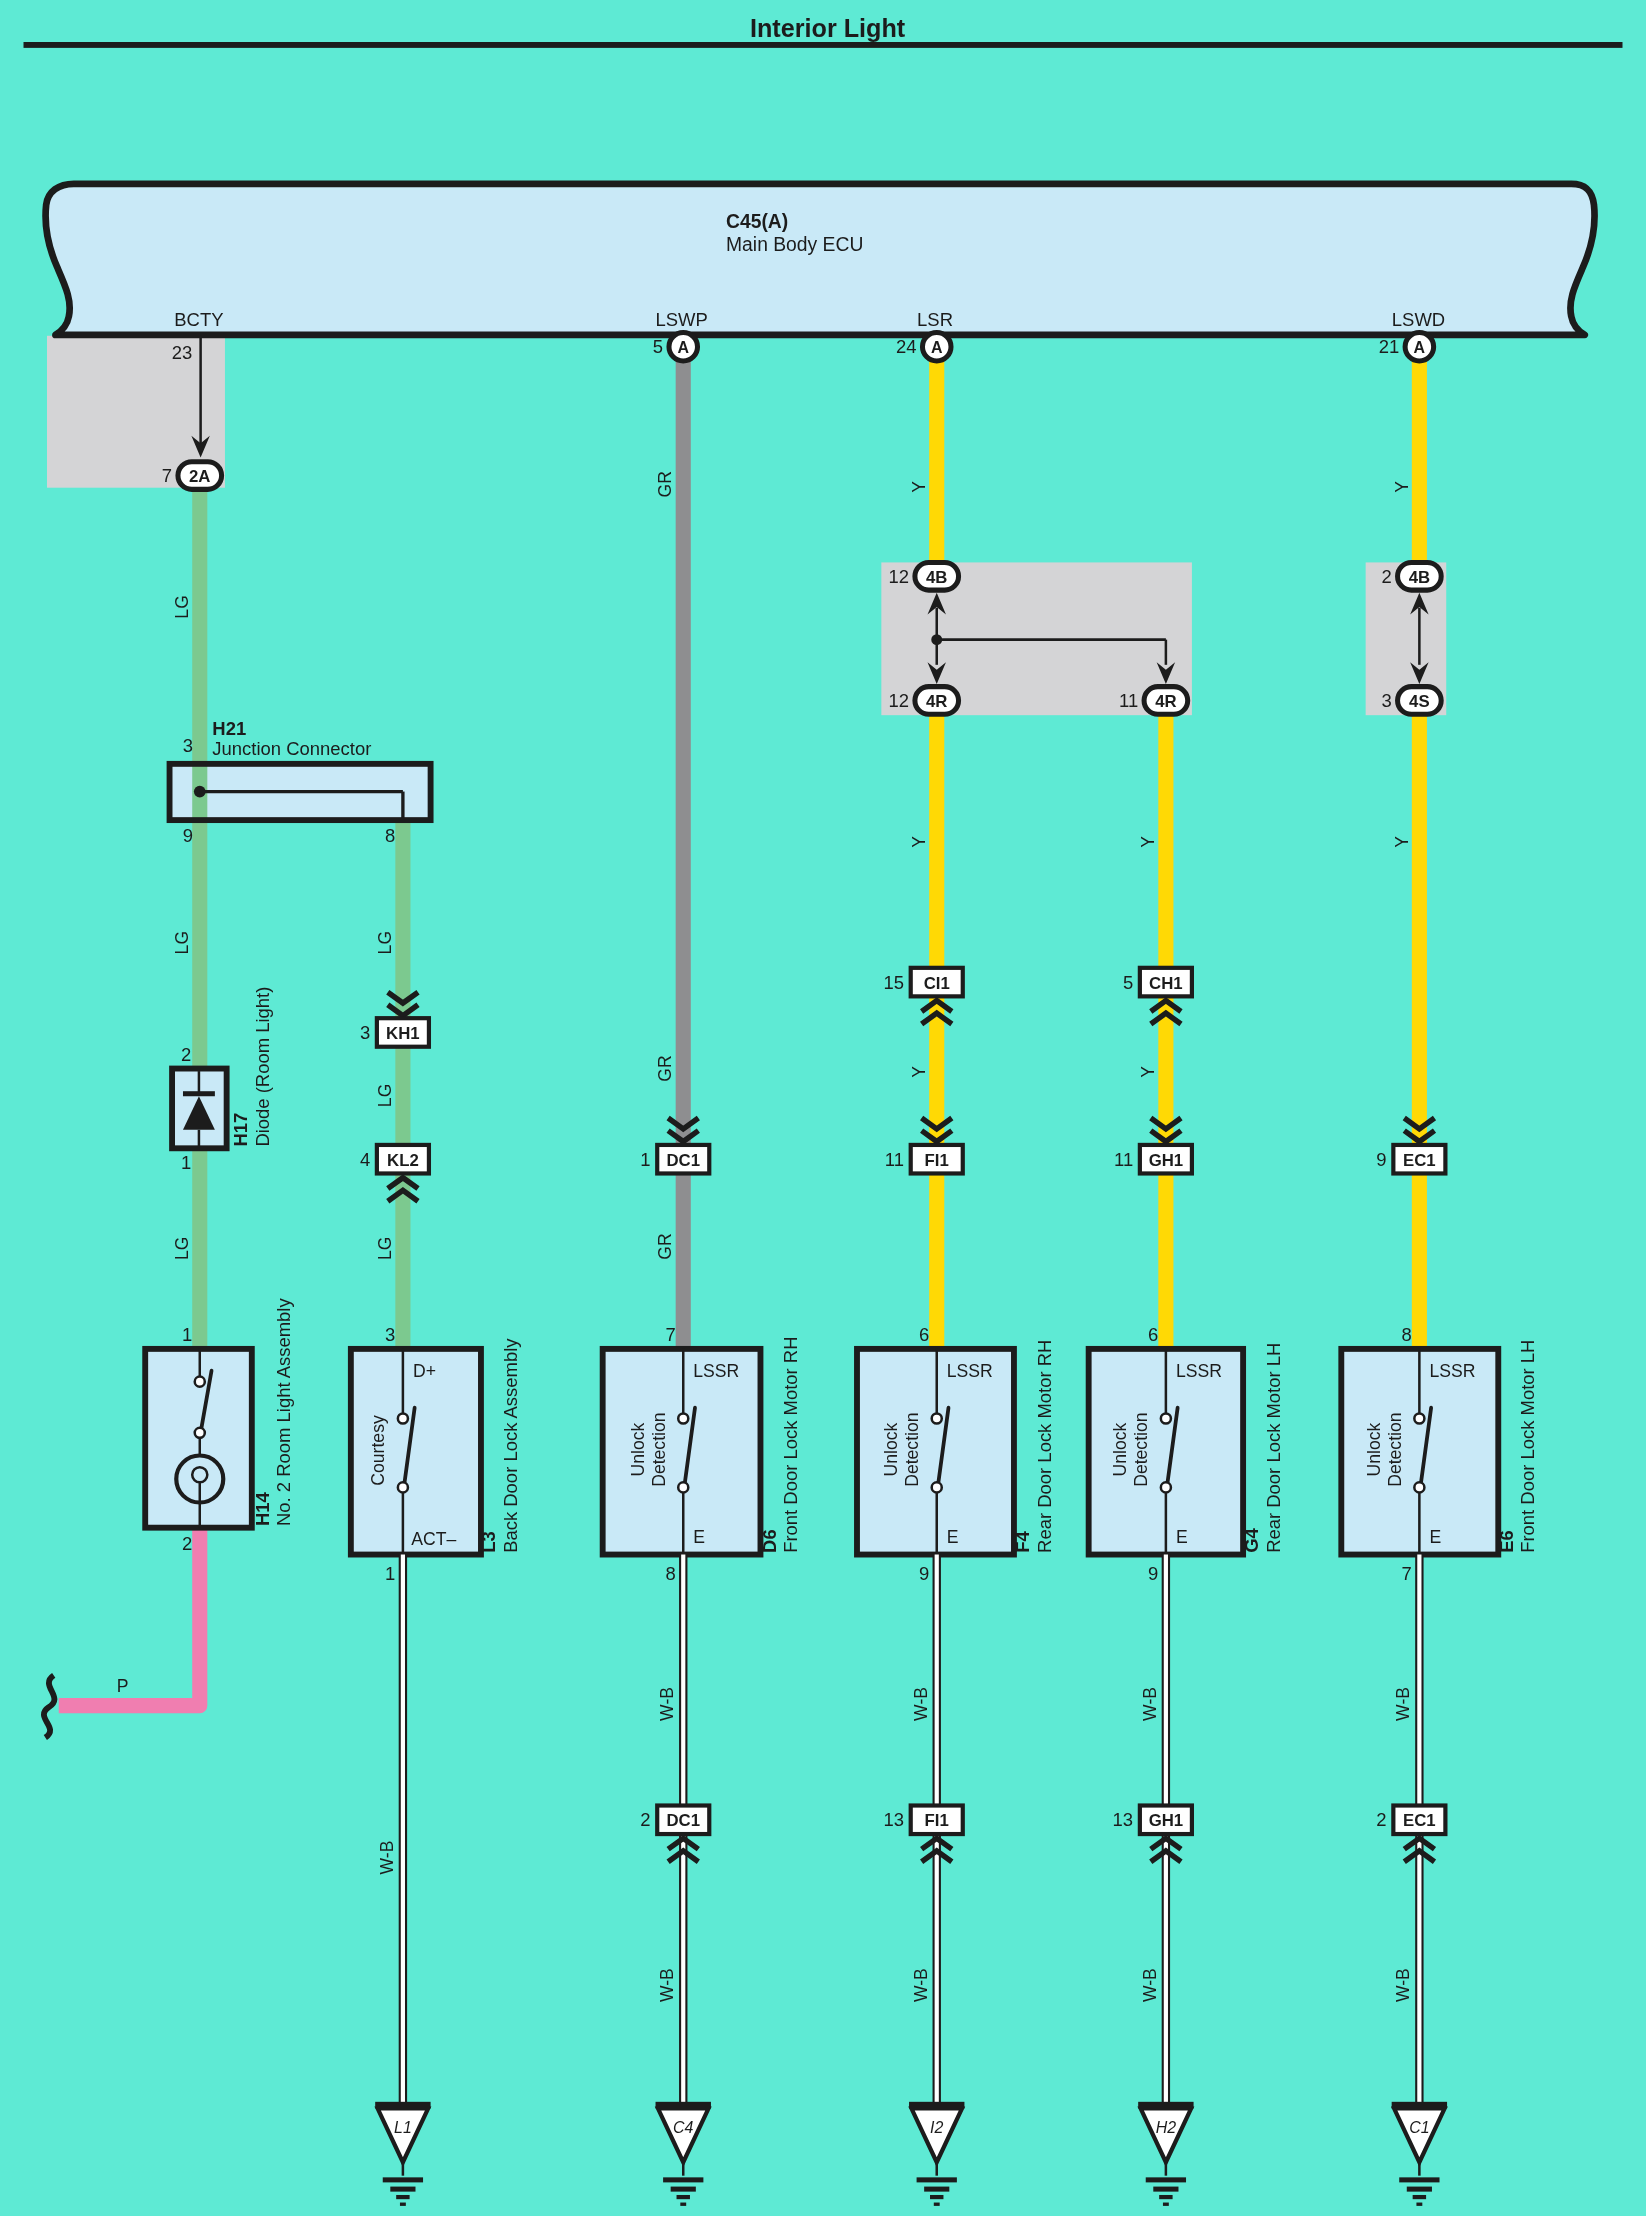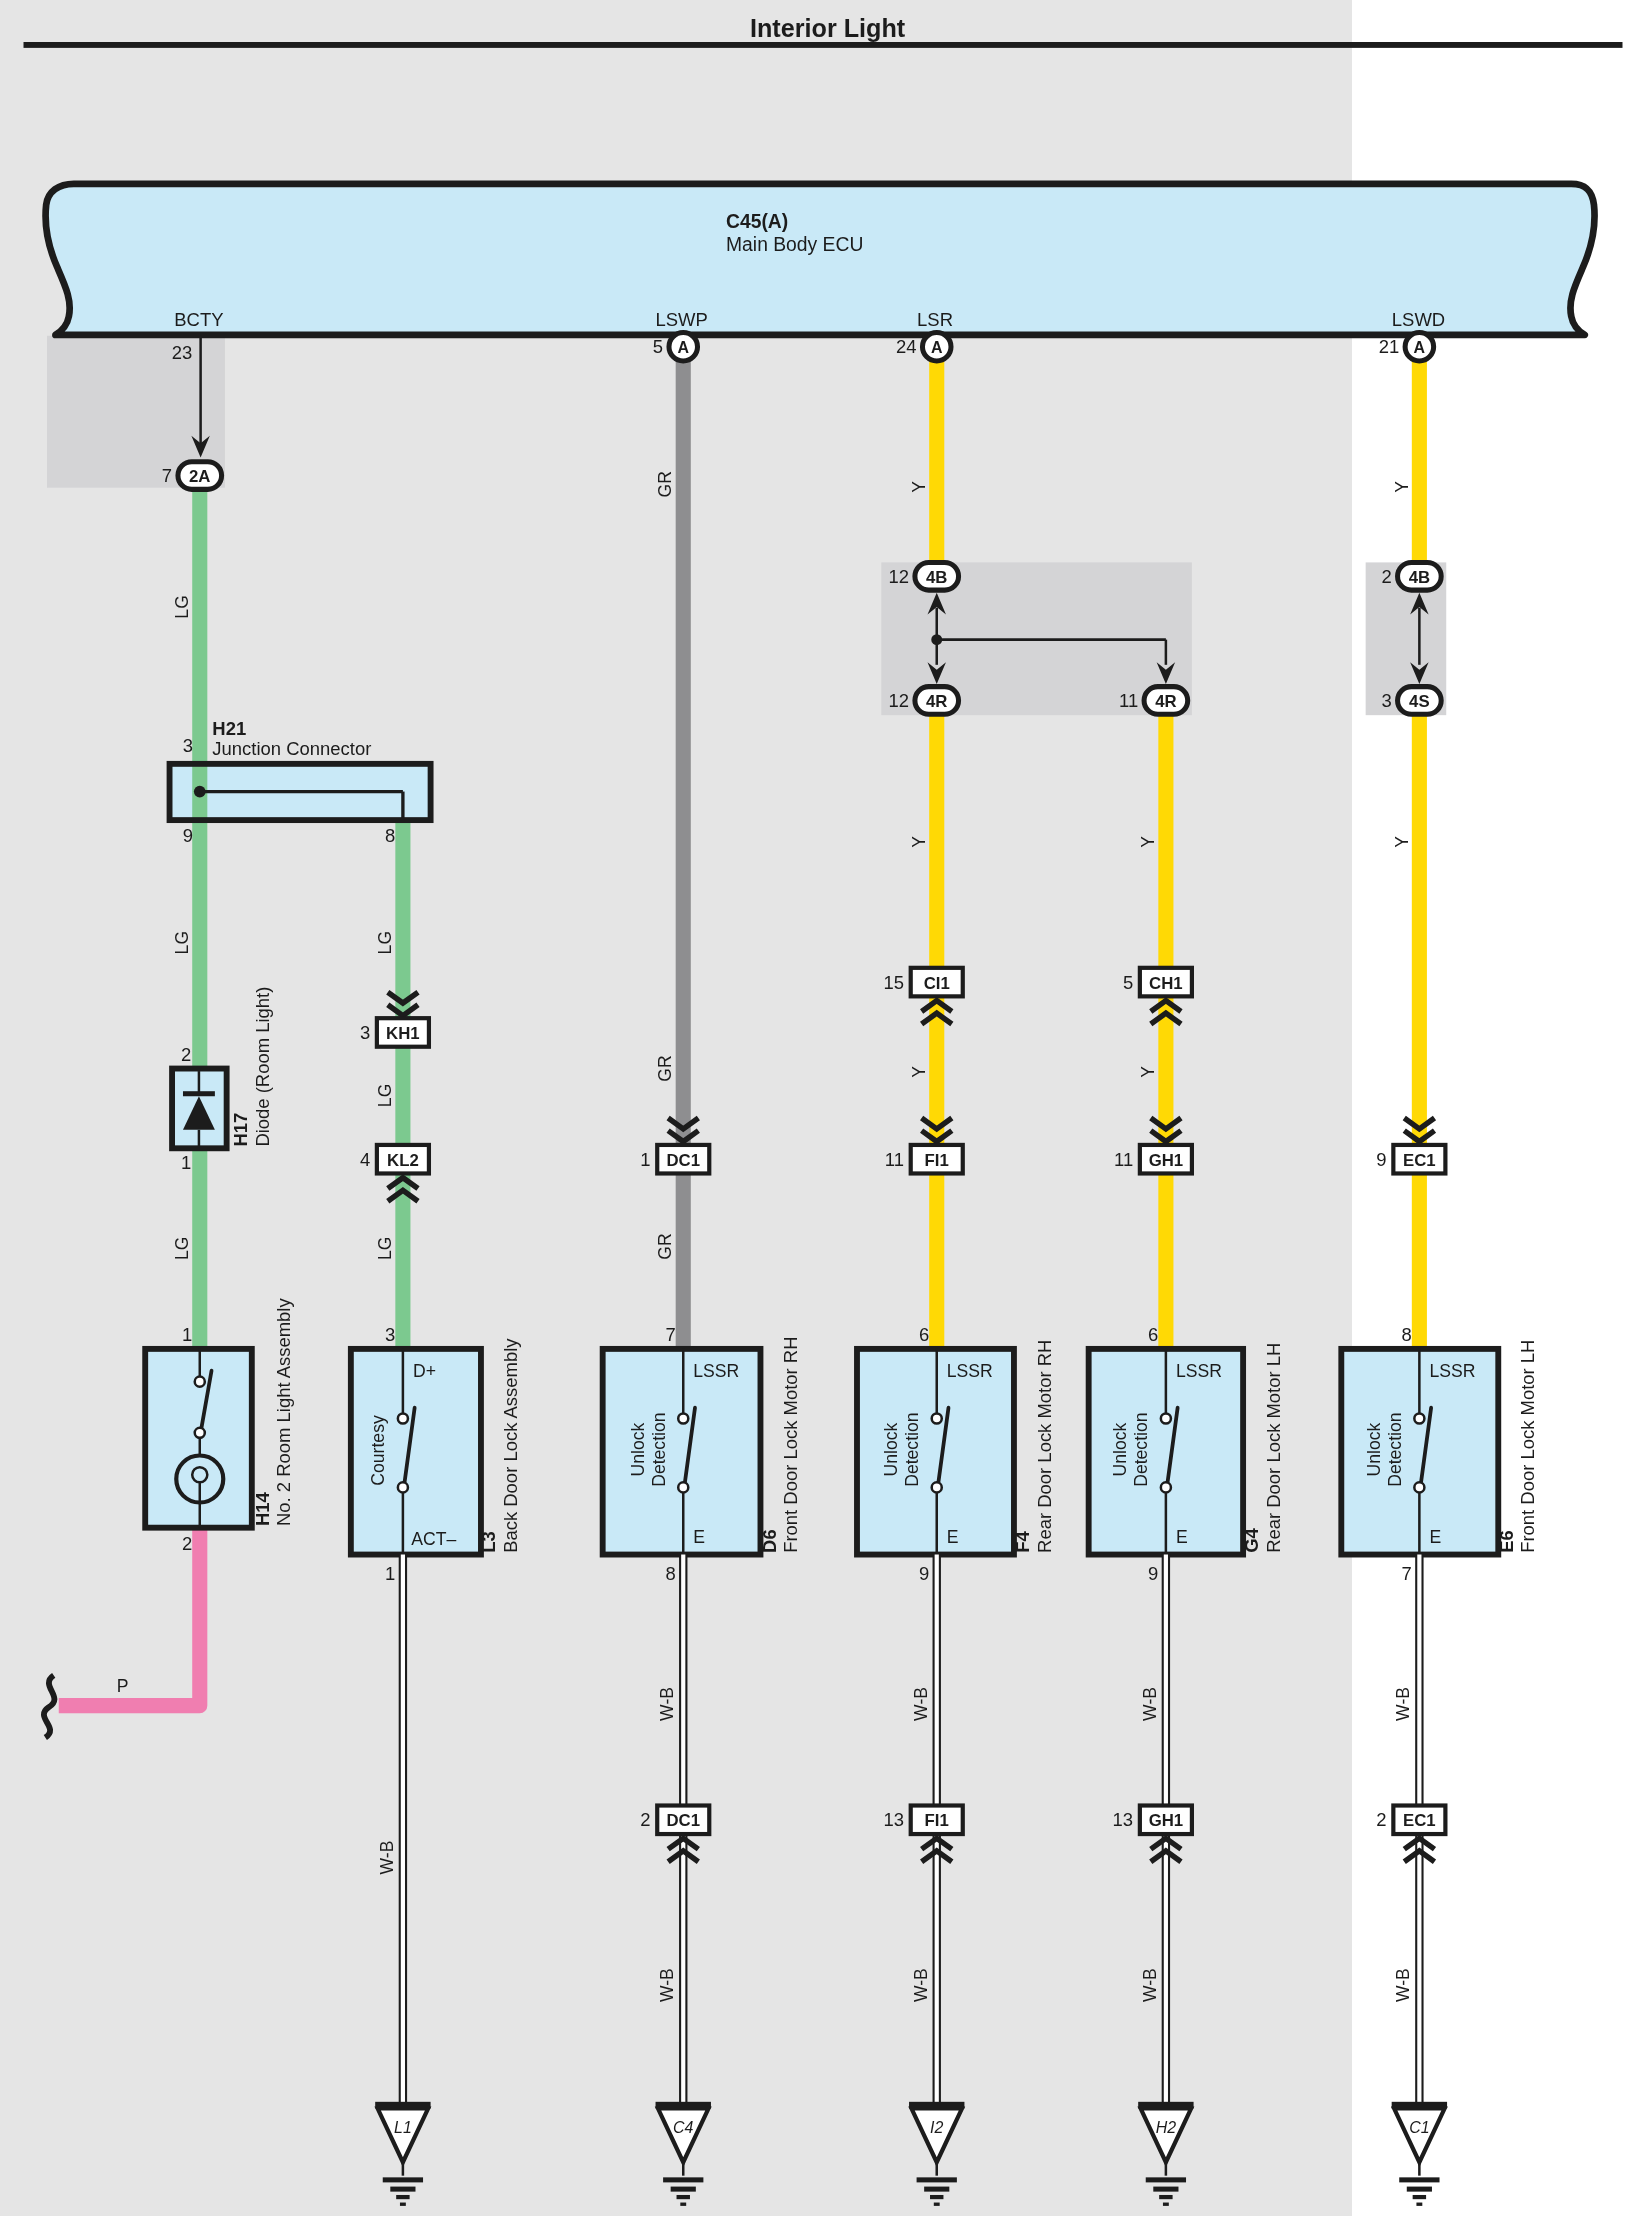--- a/index.html
+++ b/index.html
@@ -1,16 +1,16 @@
 <!DOCTYPE html>
 <html style="--c-green: #7CC98F; --c-yellow: #FFD905; --c-gray: #8E8E90; --c-pink: #F07EB0; --c-blue: #C9E9F7; --c-shade: #D4D4D6;font-size:13.4px"><head>
 <meta charset="utf-8">
 <style>
   html,body{margin:0;padding:0;background:#fff}
-  #stage{position:relative;width:1352px;height:2216px;background:#e5e5e5}
+  #stage{position:relative;width:1646px;height:2216px;background:#5eead4}
   svg{display:block}
   .t{font-family:"Liberation Sans","DejaVu Sans",sans-serif;fill:#1c1c1c}
   .s19{font-size:19px}.s20{font-size:20px}.s21{font-size:21px}.s22{font-size:22px}.s23{font-size:23px}.s30{font-size:30px}
   .b{font-weight:bold}.i{font-style:italic}
   .mid{text-anchor:middle}.end{text-anchor:end}
   .wire-green{stroke:var(--c-green);stroke-width:18;fill:none}
   .wire-yellow{stroke:var(--c-yellow);stroke-width:18;fill:none}
   .wire-gray{stroke:var(--c-gray);stroke-width:18;fill:none}
   .wire-pink{stroke:var(--c-pink);stroke-width:18;fill:none;stroke-linejoin:round}
   .wbo{stroke:#1c1c1c;stroke-width:10}

